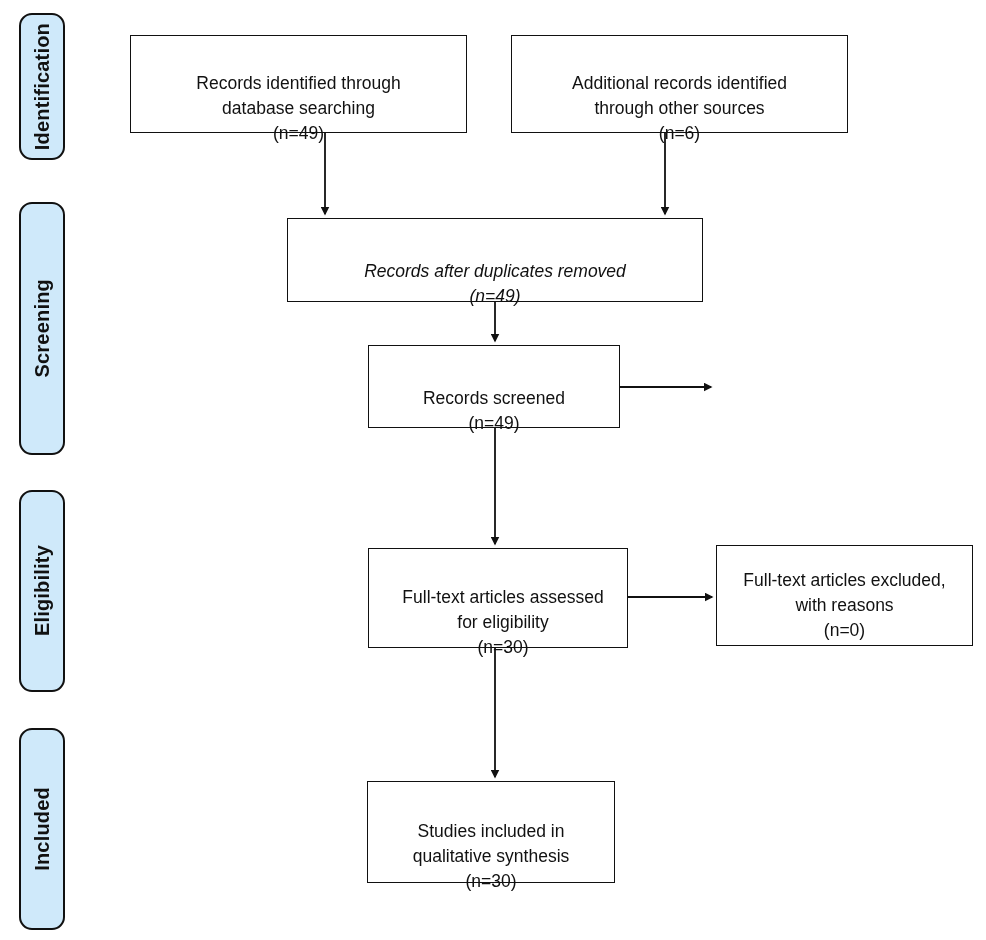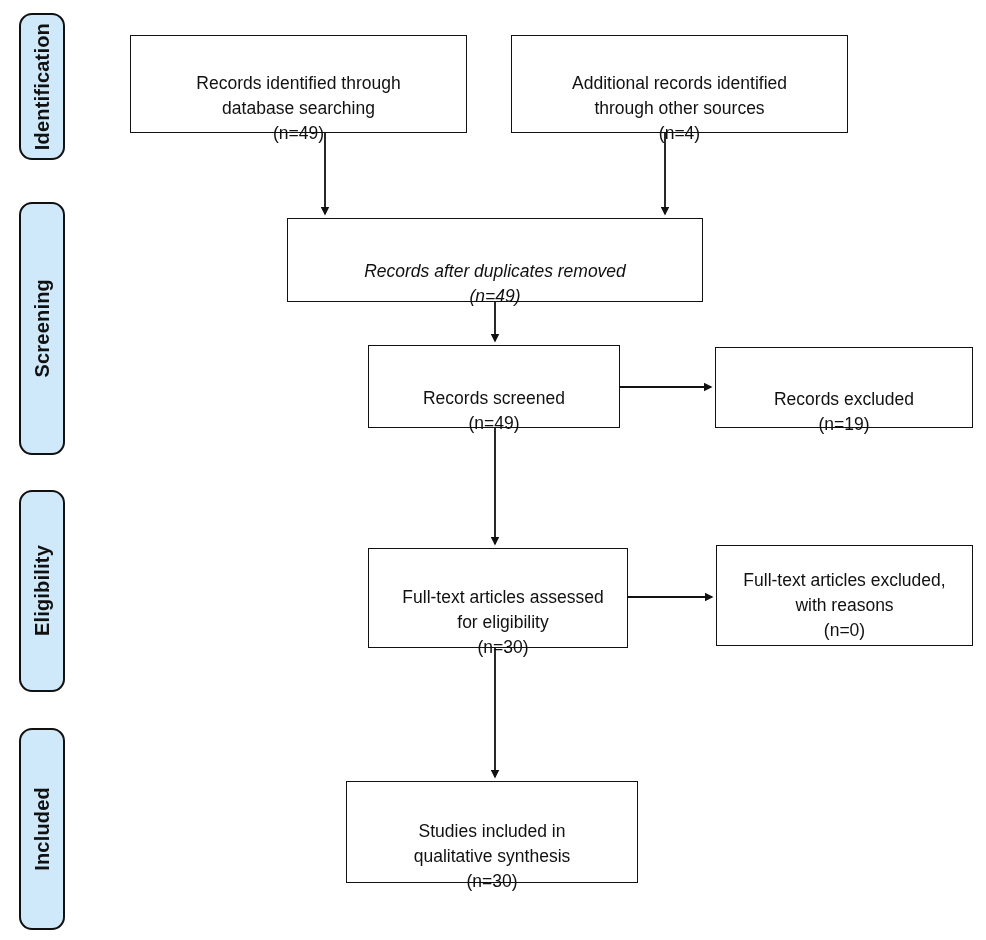--- a/index.html
+++ b/index.html
@@ -89,45 +89,41 @@
   </div>
 
   <div class="flow-box" style="left:130px; top:35px;  width:337px; height:98px;">
     <div class="box-text">Records identified through
 database searching
 (n=49)</div>
   </div>
   <div class="flow-box" style="left:511px; top:35px;  width:337px; height:98px;">
     <div class="box-text">Additional records identified
 through other sources
-(n=4)</div>
+(n=6)</div>
   </div>
   <div class="flow-box" style="left:287px; top:218px; width:416px; height:84px;font-style:italic;">
     <div class="box-text">Records after duplicates removed
 (n=49)</div>
   </div>
   <div class="flow-box" style="left:368px; top:345px; width:252px; height:83px;">
     <div class="box-text">Records screened
 (n=49)</div>
-  </div>
-  <div class="flow-box" style="left:715px; top:347px; width:258px; height:81px;">
-    <div class="box-text">Records excluded
-(n=19)</div>
   </div>
   <div class="flow-box" style="left:368px; top:548px; width:260px; height:100px;padding-left:10px;">
     <div class="box-text">Full-text articles assessed
 for eligibility
 (n=30)</div>
   </div>
   <div class="flow-box" style="left:716px; top:545px; width:257px; height:101px;align-items:flex-end;">
     <div class="box-text">Full-text articles excluded,
 with reasons
 (n=0)</div>
   </div>
-  <div class="flow-box" style="left:346px; top:781px; width:292px; height:102px;">
+  <div class="flow-box" style="left:367px; top:781px; width:248px; height:102px;">
     <div class="box-text">Studies included in
 qualitative synthesis
 (n=30)</div>
   </div>
 
   <svg id="arrow-layer" viewBox="0 0 986 940" xmlns="http://www.w3.org/2000/svg">
     <defs>
       <marker id="arrowhead" markerWidth="9" markerHeight="9" refX="7.5" refY="4.5" orient="auto" markerUnits="userSpaceOnUse">
         <path d="M0,0 L9,4.5 L0,9 Z" fill="#111111"></path>
       </marker>

